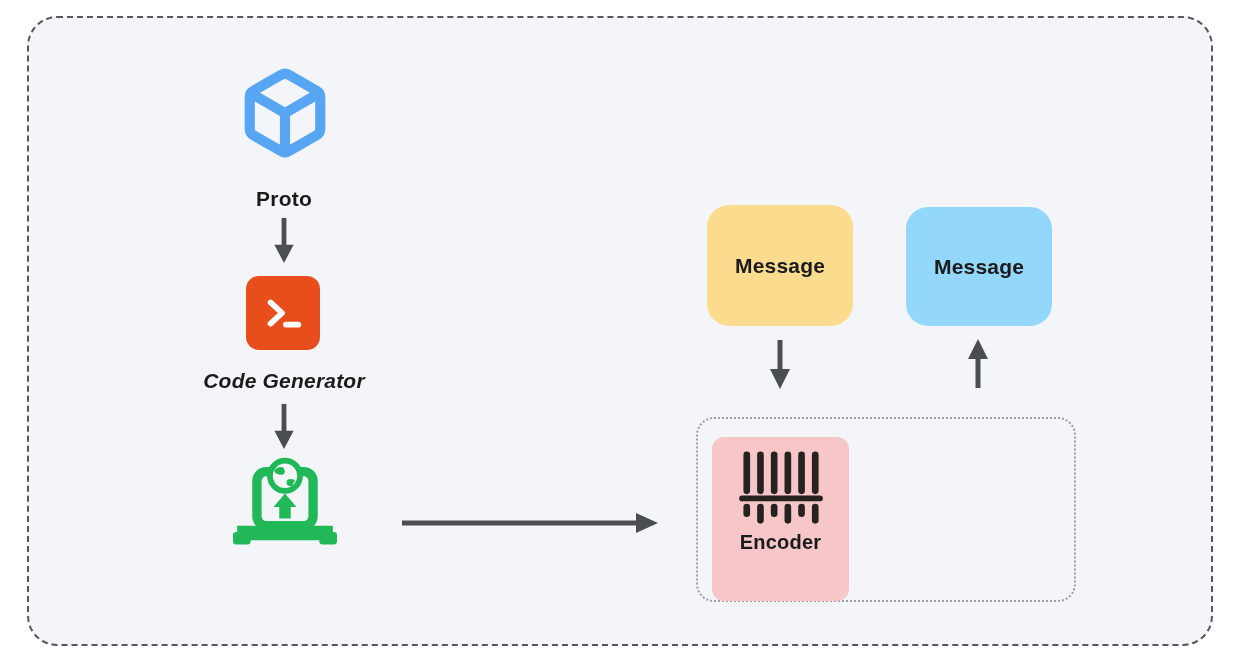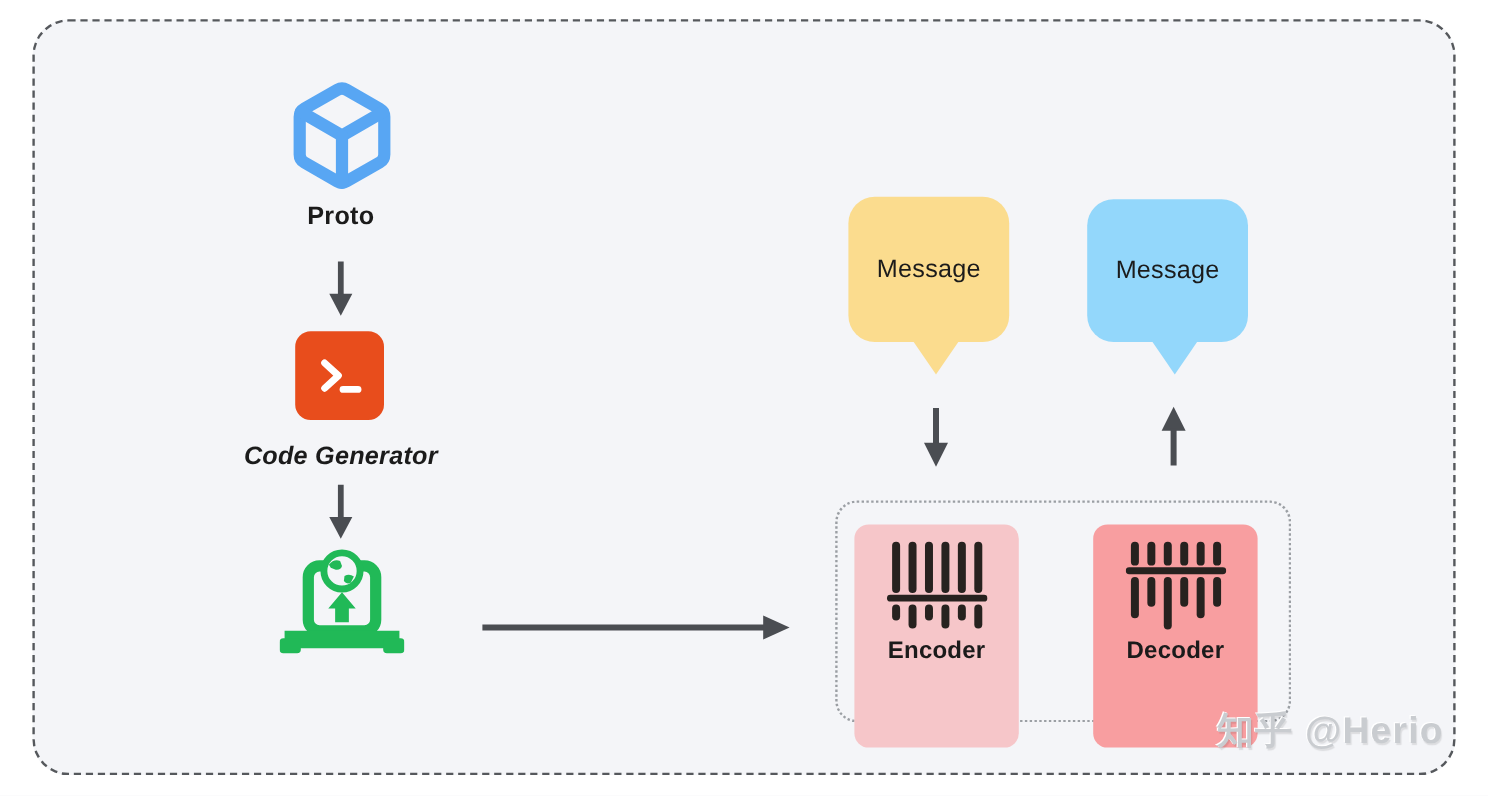--- a/index.html
+++ b/index.html
@@ -12,21 +12,21 @@
     background:var(--panel-bg);border:2px dashed var(--dash-border);border-radius:30px;
   }
   .abs{position:absolute;}
   .label{
     position:absolute;text-align:center;font-size:21px;font-weight:600;
     color:var(--text);letter-spacing:.2px;line-height:26px;
   }
   
   .proto-icon{left:209px;top:48px;width:94px;height:94px;}
   .cube{stroke:var(--proto-blue);stroke-width:2.6;fill:none;stroke-linecap:round;stroke-linejoin:round;}
-  .proto-label{left:175px;top:150px;width:160px;}
+  .proto-label{left:175px;top:168px;width:160px;}
   .terminal-box{
     position:absolute;left:217px;top:258px;width:74px;height:74px;border-radius:13px;
     background:var(--terminal-orange);display:flex;align-items:center;justify-content:center;
   }
   .term{stroke:var(--terminal-glyph);stroke-width:3;fill:none;stroke-linecap:round;stroke-linejoin:round;}
   .codegen-label{left:135px;top:350px;width:240px;font-style:italic;}
   .laptop-icon{left:204px;top:437px;width:104px;height:104px;}
   .g-stroke{stroke:var(--deploy-green);fill:none;}
   .g-fill{fill:var(--deploy-green);}
   .globe{fill:var(--panel-bg);stroke:var(--deploy-green);}
@@ -34,35 +34,35 @@
   
   .arrow line{stroke:var(--arrow);}
   .arrow path{fill:var(--arrow);}
   .a1{left:242px;top:198px;width:26px;height:48px;}
   .a2{left:242px;top:384px;width:26px;height:48px;}
   .h-arrow{left:371px;top:492px;width:260px;height:26px;}
   .down-r{left:738px;top:320px;width:26px;height:52px;}
   .up-r{left:936px;top:320px;width:26px;height:52px;}
   
   .bubble{
-    position:absolute;width:134px;border-radius:22px;display:flex;align-items:center;justify-content:center;
-    font-size:21px;font-weight:400;color:var(--text);letter-spacing:.2px;
+    position:absolute;width:146px;border-radius:22px;display:flex;align-items:center;justify-content:center;
+    font-size:21px;font-weight:700;color:var(--text);letter-spacing:.2px;margin-top:41px;
   }
   .bubble.yellow{left:678px;top:146px;height:121px;background:var(--bubble-yellow);}
   .bubble.blue{left:877px;top:148px;height:119px;background:var(--bubble-blue);}
   .tail{position:absolute;width:0;height:0;border-left:20px solid transparent;border-right:20px solid transparent;}
   .tail-yellow{left:731px;top:265px;border-top:29px solid var(--bubble-yellow);}
   .tail-blue{left:930px;top:265px;border-top:29px solid var(--bubble-blue);}
   
   .codec-group{
     position:absolute;left:667px;top:399px;width:380px;height:185px;box-sizing:border-box;
     border:2px dotted var(--dotted-border);border-radius:18px;
   }
   .codec-box{
-    position:absolute;top:18px;width:137px;height:186px;border-radius:12px;
+    position:absolute;top:18px;width:137px;height:164px;border-radius:12px;
     display:flex;flex-direction:column;align-items:center;
   }
   .codec-box.encoder{left:14px;background:var(--encoder-pink);}
   .codec-box.decoder{left:213px;background:var(--decoder-salmon);}
   .barcode{margin-top:12px;width:84px;height:78px;}
   .barcode line{stroke:var(--icon-dark);stroke-linecap:round;}
   .codec-label{margin-top:4px;font-size:20px;font-weight:600;color:var(--text);letter-spacing:.2px;}
   
   .watermark{
     position:absolute;right:8px;top:570px;font-size:31px;font-weight:600;letter-spacing:1px;
@@ -148,35 +148,16 @@
         <line x1="3" y1="52" x2="85" y2="52" stroke-width="6"></line>
         <line x1="8" y1="61" x2="8" y2="68" stroke-width="7"></line>
         <line x1="22.4" y1="61" x2="22.4" y2="75" stroke-width="7"></line>
         <line x1="36.8" y1="61" x2="36.8" y2="68" stroke-width="7"></line>
         <line x1="51.2" y1="61" x2="51.2" y2="75" stroke-width="7"></line>
         <line x1="65.6" y1="61" x2="65.6" y2="68" stroke-width="7"></line>
         <line x1="80" y1="61" x2="80" y2="75" stroke-width="7"></line>
       </svg>
       <div class="codec-label">Encoder</div>
     </div>
-    <div class="codec-box decoder">
-      <svg class="barcode" viewBox="0 0 88 82">
-        <line x1="8" y1="6" x2="8" y2="20" stroke-width="7"></line>
-        <line x1="22.4" y1="6" x2="22.4" y2="20" stroke-width="7"></line>
-        <line x1="36.8" y1="6" x2="36.8" y2="20" stroke-width="7"></line>
-        <line x1="51.2" y1="6" x2="51.2" y2="20" stroke-width="7"></line>
-        <line x1="65.6" y1="6" x2="65.6" y2="20" stroke-width="7"></line>
-        <line x1="80" y1="6" x2="80" y2="20" stroke-width="7"></line>
-        <line x1="3" y1="28" x2="85" y2="28" stroke-width="6"></line>
-        <line x1="8" y1="37" x2="8" y2="66" stroke-width="7"></line>
-        <line x1="22.4" y1="37" x2="22.4" y2="56" stroke-width="7"></line>
-        <line x1="36.8" y1="37" x2="36.8" y2="76" stroke-width="7"></line>
-        <line x1="51.2" y1="37" x2="51.2" y2="56" stroke-width="7"></line>
-        <line x1="65.6" y1="37" x2="65.6" y2="66" stroke-width="7"></line>
-        <line x1="80" y1="37" x2="80" y2="56" stroke-width="7"></line>
-      </svg>
-      <div class="codec-label">Decoder</div>
-    </div>
   </div>
 
-  <div class="watermark">知乎 @Herio</div>
 
 </div>
 
 </body></html>

